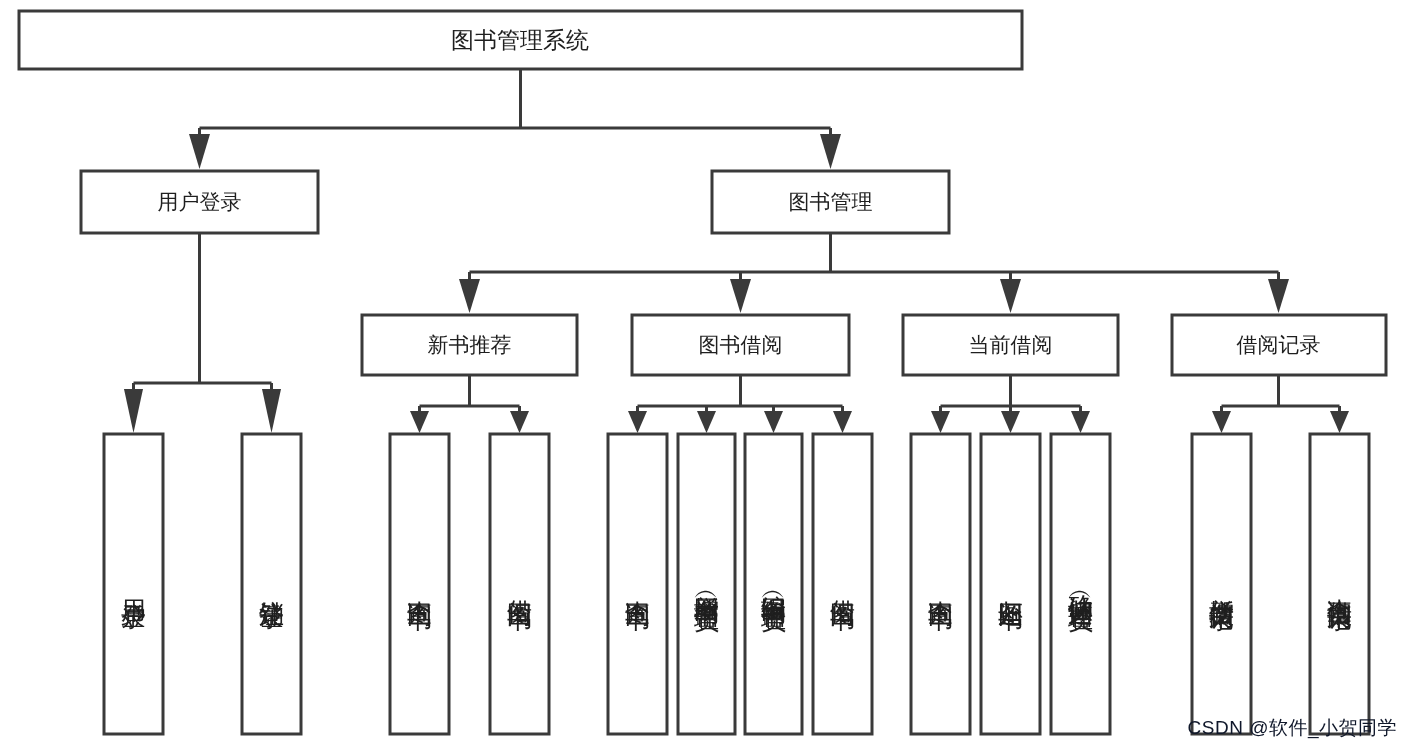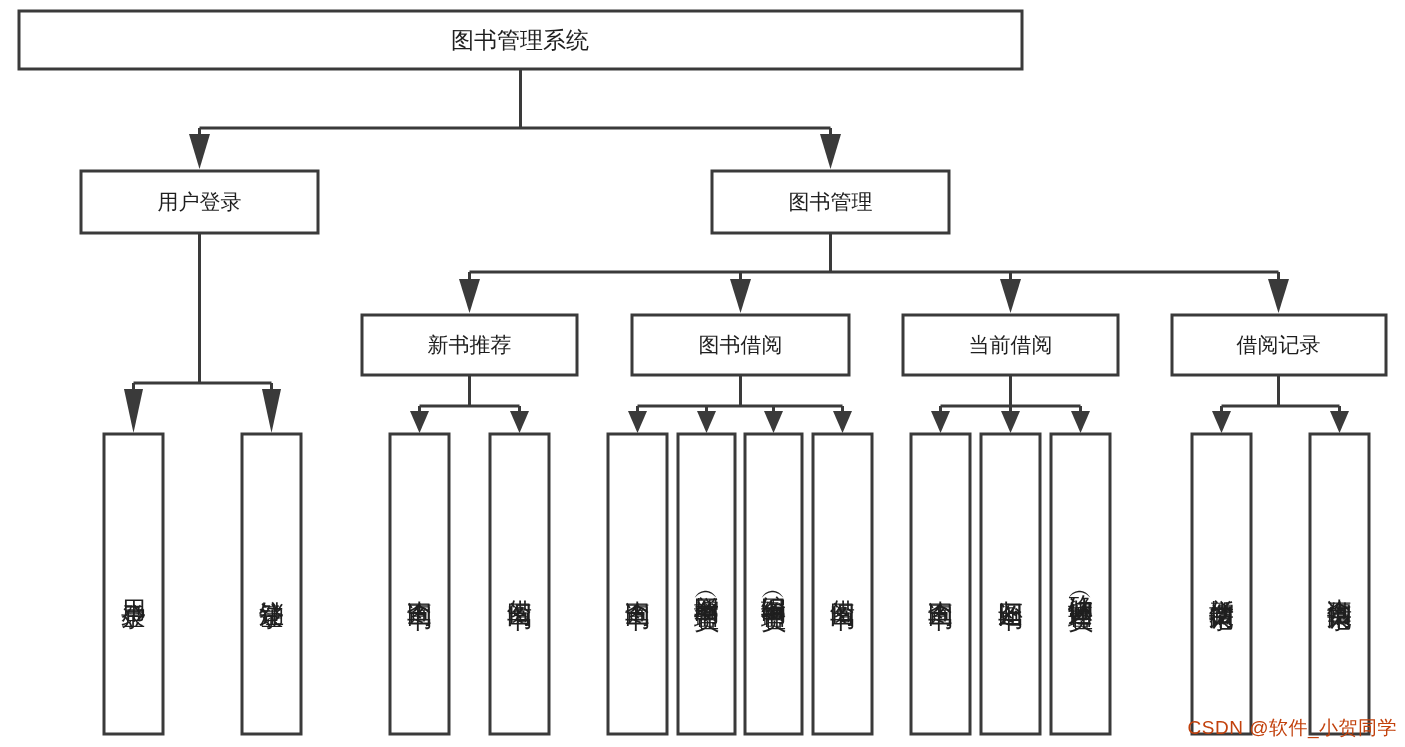--- a/index.html
+++ b/index.html
@@ -63,21 +63,21 @@
     line-height: 1;
     pointer-events: none;
     box-sizing: border-box;
   }
   .watermark {
     position: absolute;
     right: 8px;
     bottom: 6px;
     font-family: "Liberation Sans", "DejaVu Sans", sans-serif;
     font-size: 19px;
-    color: #c2410c;
+    color: #0f172a;
     white-space: nowrap;
     letter-spacing: 0.5px;
   }
 </style>
 </head>
 <body>
 
 <div id="diagram-root">
 
   <svg class="flow" viewBox="0 0 1405 747" xmlns="http://www.w3.org/2000/svg">

